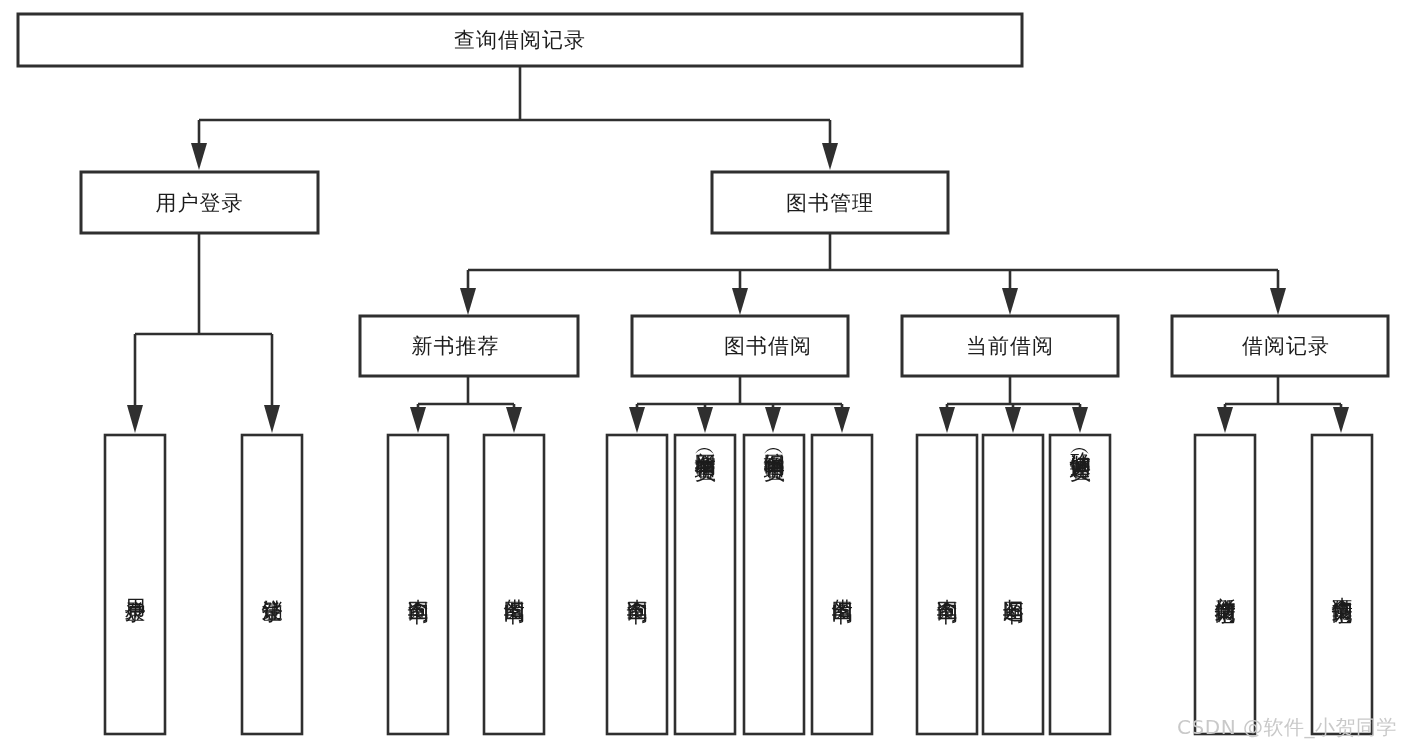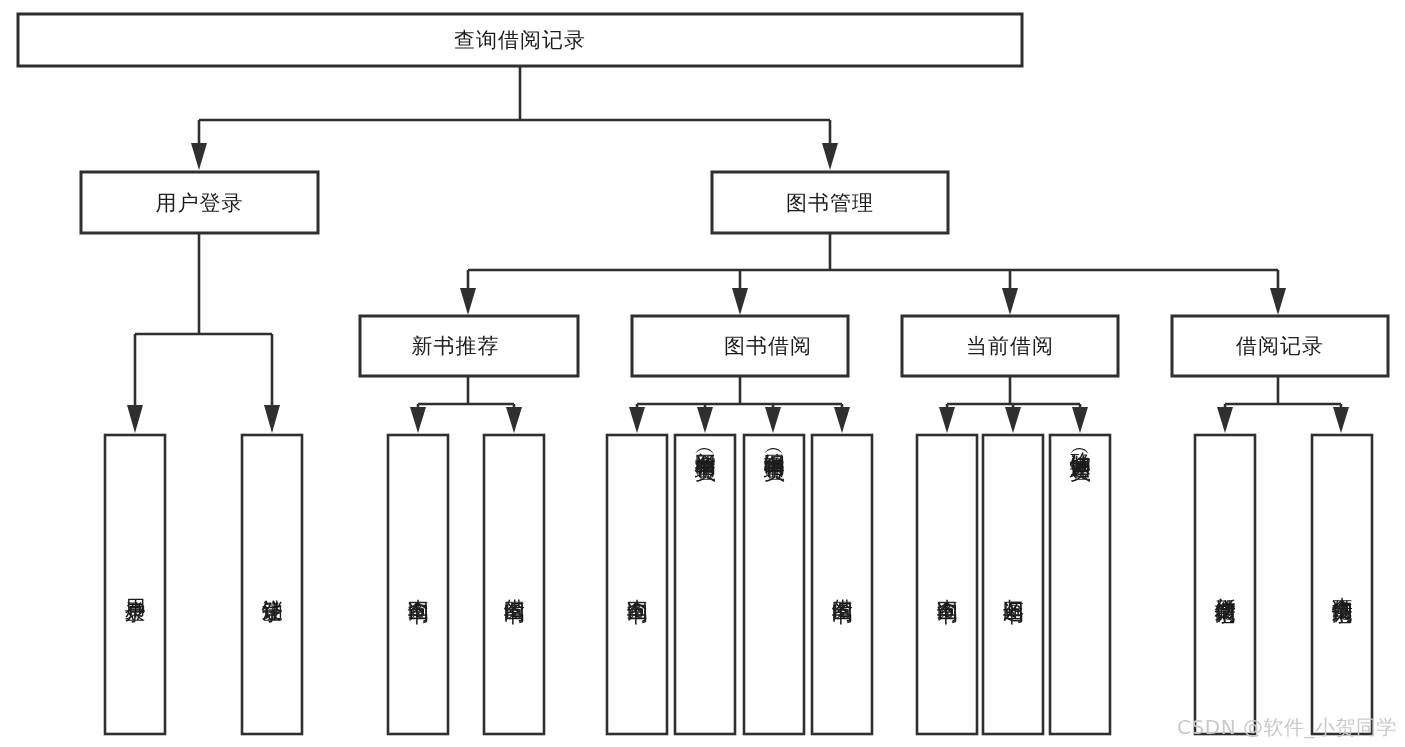--- a/index.html
+++ b/index.html
@@ -211,21 +211,21 @@
   </div>
 
   <div class="horiz-label-wrap" style="left:632px; top:316px; width:216px; height:60px;margin-left:28px;">
     <span>图书借阅</span>
   </div>
 
   <div class="horiz-label-wrap" style="left:902px; top:316px; width:216px; height:60px;">
     <span>当前借阅</span>
   </div>
 
-  <div class="horiz-label-wrap" style="left:1172px; top:316px; width:216px; height:60px;">
+  <div class="horiz-label-wrap" style="left:1172px; top:316px; width:216px; height:60px;padding-left:6px;">
     <span>借阅记录</span>
   </div>
 
   <div class="vert-label-wrap" style="left:105px; top:435px; width:60px; height:299px;">
     <span>用户登录</span>
   </div>
 
   <div class="vert-label-wrap" style="left:242px; top:435px; width:60px; height:299px;">
     <span>注销登录</span>
   </div>

